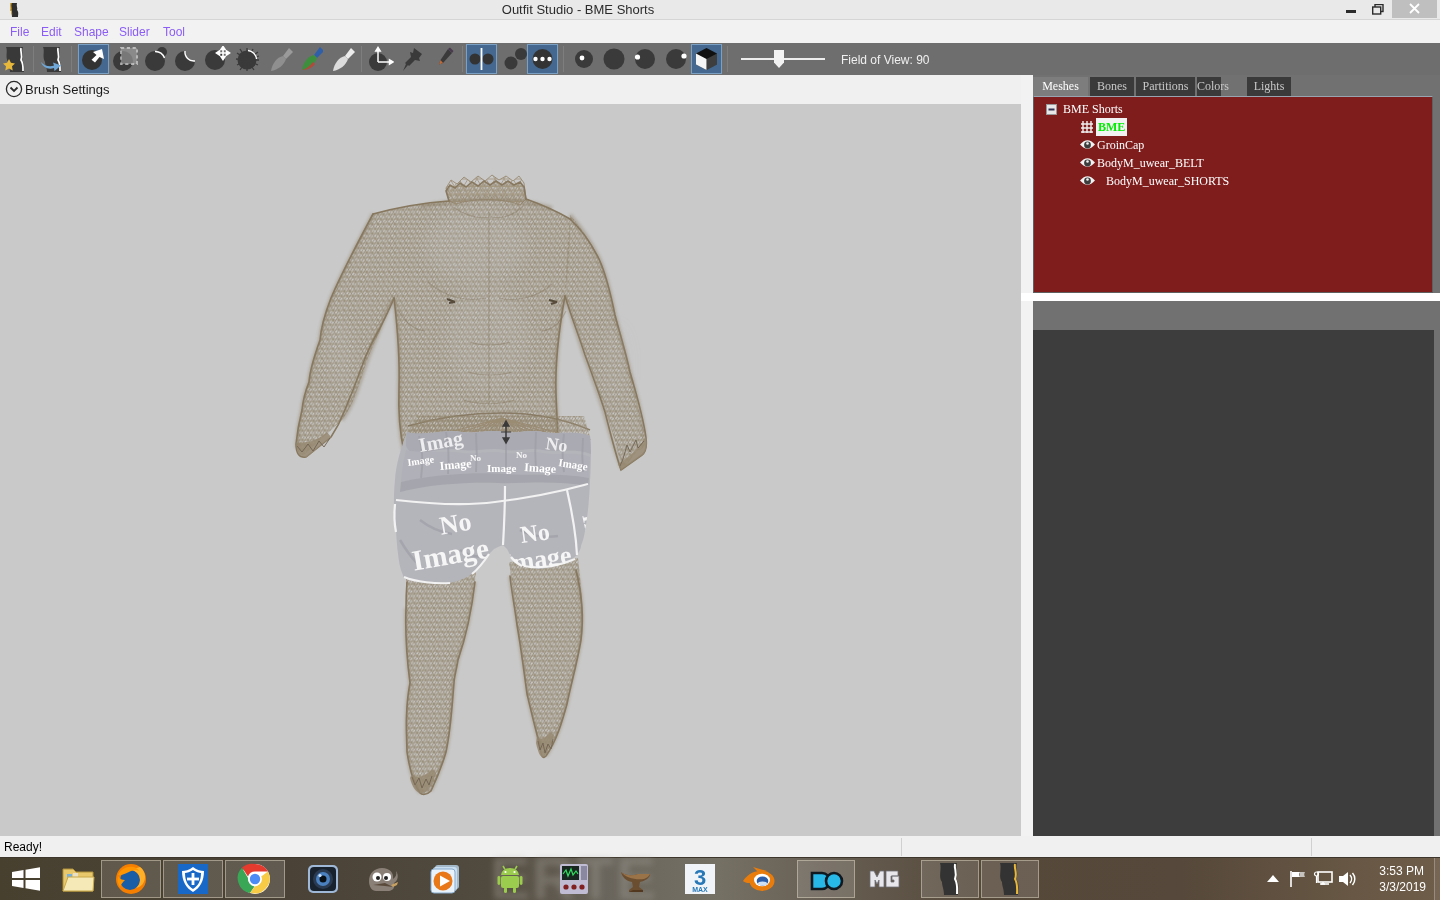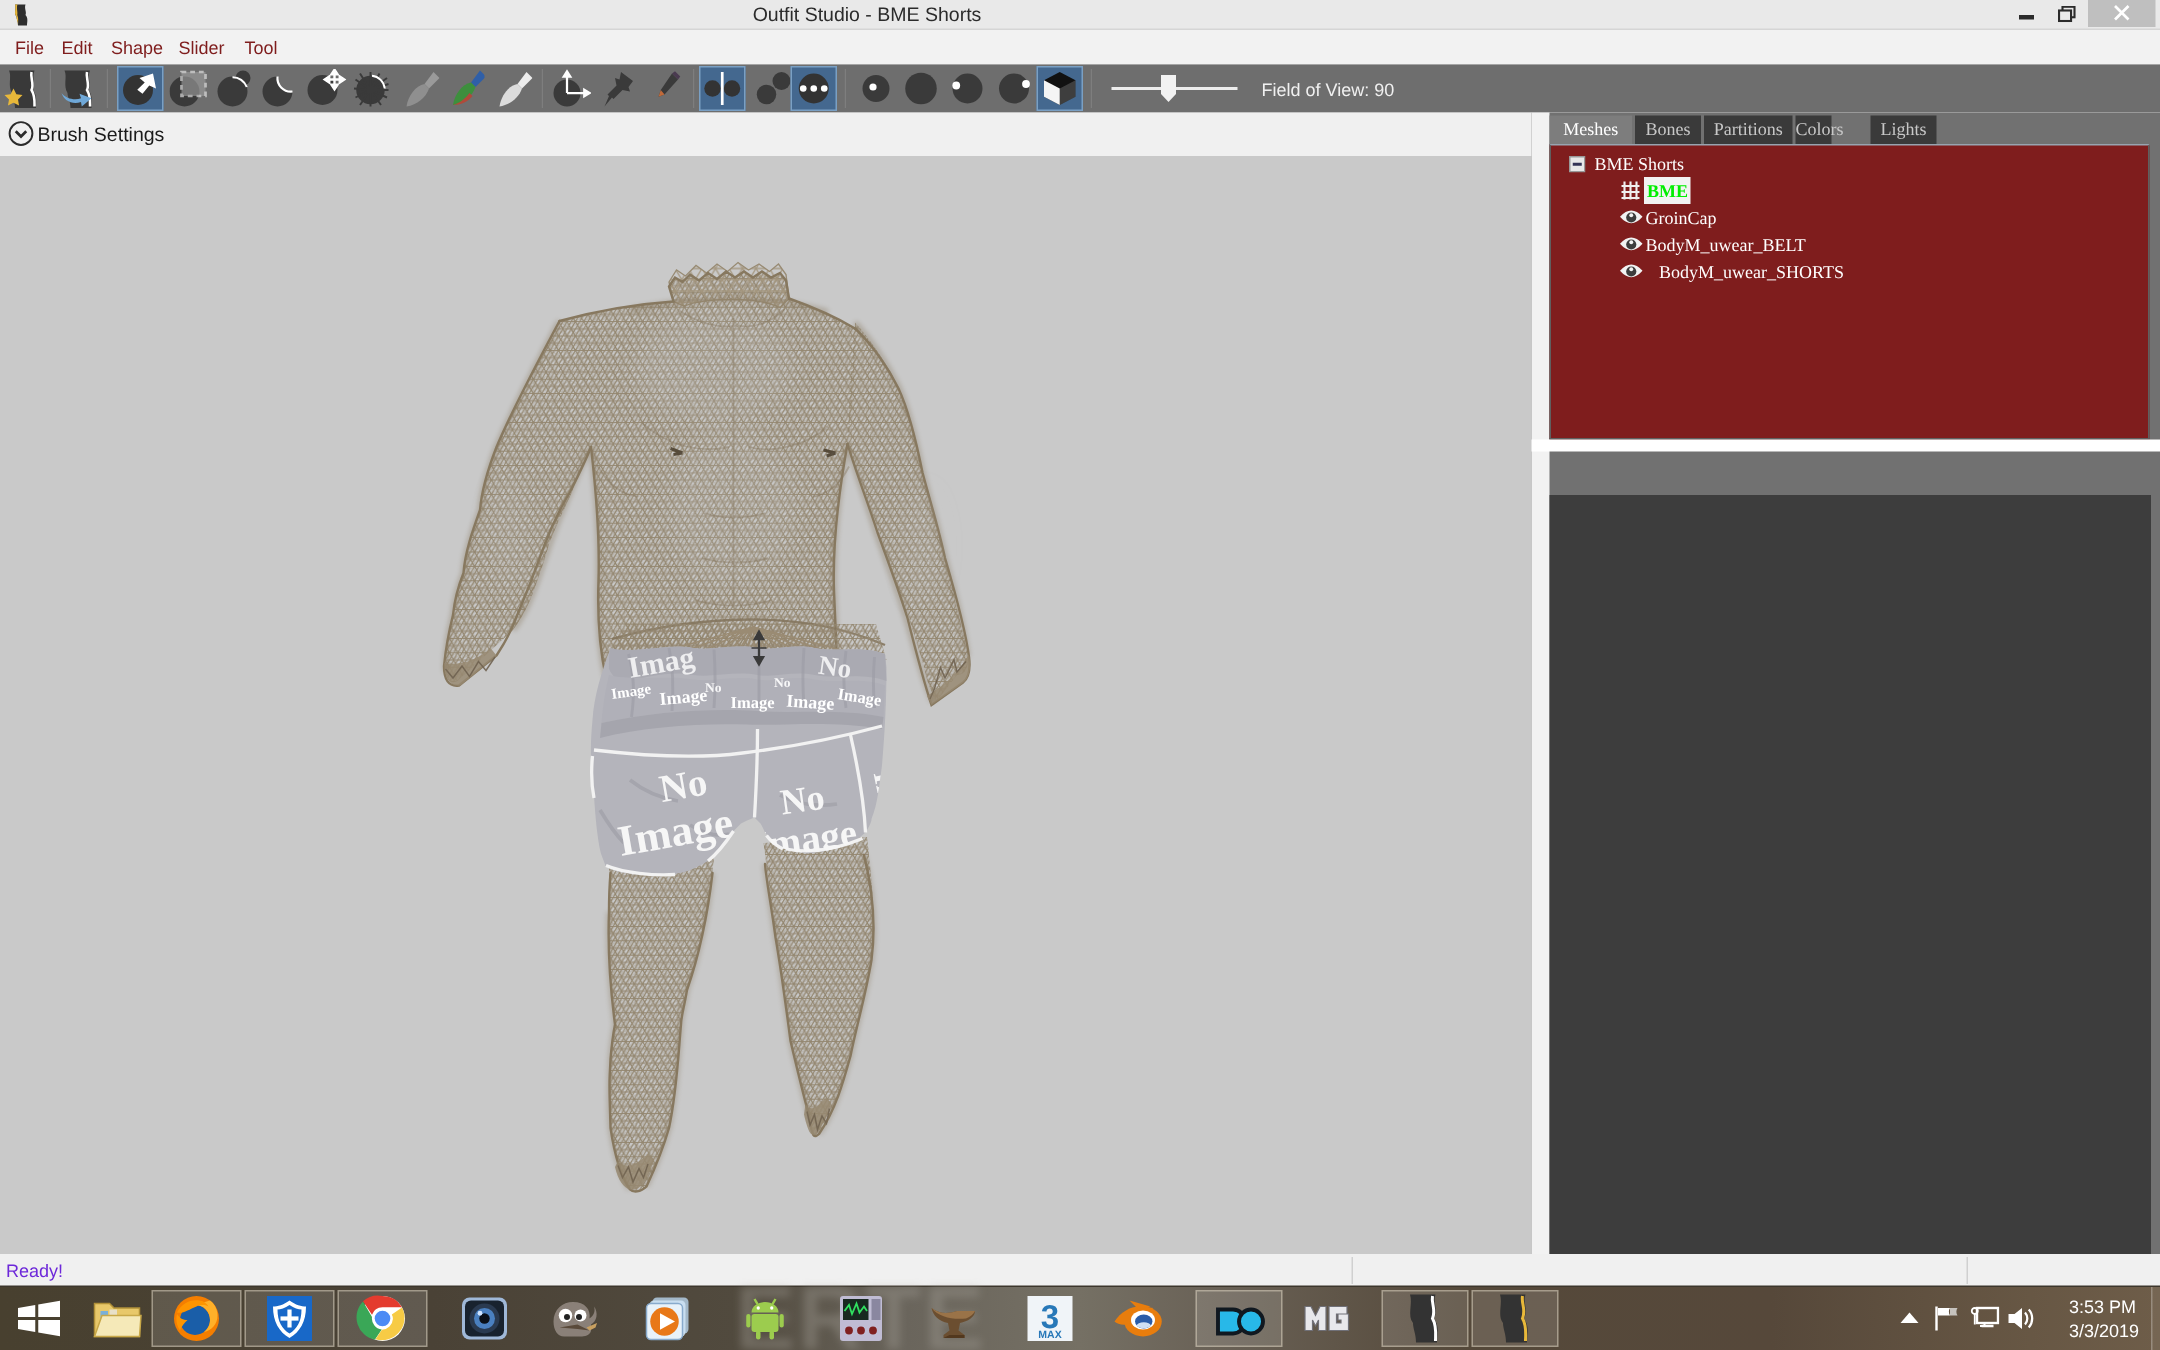--- a/index.html
+++ b/index.html
@@ -9,21 +9,21 @@
 #stage{position:relative;width:1440px;height:900px;background:#c9c9c9;}
 
 #titlebar{left:0;top:0;width:1440px;height:20px;background:#e9e9e9;
   border-bottom:1px solid #d5d5d5;}
 #title{left:0;top:2px;width:1156px;text-align:center;font-size:13px;color:#2b2b2b;}
 #appicon{left:6px;top:2px;width:15px;height:16px;}
 #btn-close{right:3px;top:0;width:45px;height:18px;background:#bfbfbf;color:#fff;
   text-align:center;font-size:12px;line-height:17px;}
 
 #menubar{left:0;top:20px;width:1440px;height:23px;background:#f2f2f2;
-  font-size:12px;color:#7f1d1d;}
+  font-size:12px;color:#8b5cf6;}
 #menubar span{position:absolute;top:5px;}
 
 #toolbar{left:0;top:43px;width:1440px;height:32px;background:#6e6e6e;}
 .tsep{position:absolute;top:3px;width:1px;height:26px;background:#5a5a5a;
   border-right:1px solid #7e7e7e;}
 .tbtn-sel{position:absolute;top:1px;width:31px;height:30px;background:#44688f;
   border:1px solid #7aa0c4;}
 .ticon{position:absolute;top:3px;}
 #fovtrack{left:741px;top:58px;width:84px;height:2px;background:#ededed;}
 #fovthumb{left:774px;top:50px;width:10px;height:18px;background:#f2f2f2;
@@ -41,21 +41,21 @@
   font-size:12px;text-align:center;line-height:19px;}
 .tab.active{background:#7d7d7d;color:#fff;}
 #tree{left:12px;top:21px;width:400px;height:197px;background:#7f1d1d;
   border:1px solid #5f5f5f;border-top:1px solid #98a4b0;color:#fff;font-size:12px;}
 #whitegap{left:0px;top:218px;width:419px;height:8px;background:#fff;}
 #deselbar{left:12px;top:226px;width:407px;height:29px;background:#7a7a7a;color:#fff;font-size:12px;}
 #sliderarea{left:12px;top:255px;width:401px;height:506px;background:#3d3d3d;}
 .trow{position:absolute;left:0;height:18px;line-height:18px;white-space:nowrap;}
 
 #statusbar{left:0;top:836px;width:1440px;height:28px;background:#f0f0f0;
-  font-size:12px;color:#6d28d9;}
+  font-size:12px;color:#000000;}
 #statusbar .sep{position:absolute;top:2px;width:1px;height:18px;background:#d0d0d0;}
 
 #taskbar{left:0;top:857px;width:1440px;height:43px;border-top:1px solid #3c362c;
   background:linear-gradient(90deg,#48402f 0%,#4a4236 20%,#514a3e 34%,#6a655c 42%,#757064 50%,#6a6257 56%,#55493a 68%,#56483a 82%,#675744 94%,#6e5d49 100%);}
 .tk{position:absolute;top:3px;width:36px;height:36px;}
 .tkbox{position:absolute;top:2px;height:38px;background:rgba(255,255,255,0.13);
   border:1px solid rgba(225,215,195,0.5);}
 #clock{position:absolute;right:14px;top:5px;color:#fff;
   font-size:12px;line-height:16px;}
 </style>

